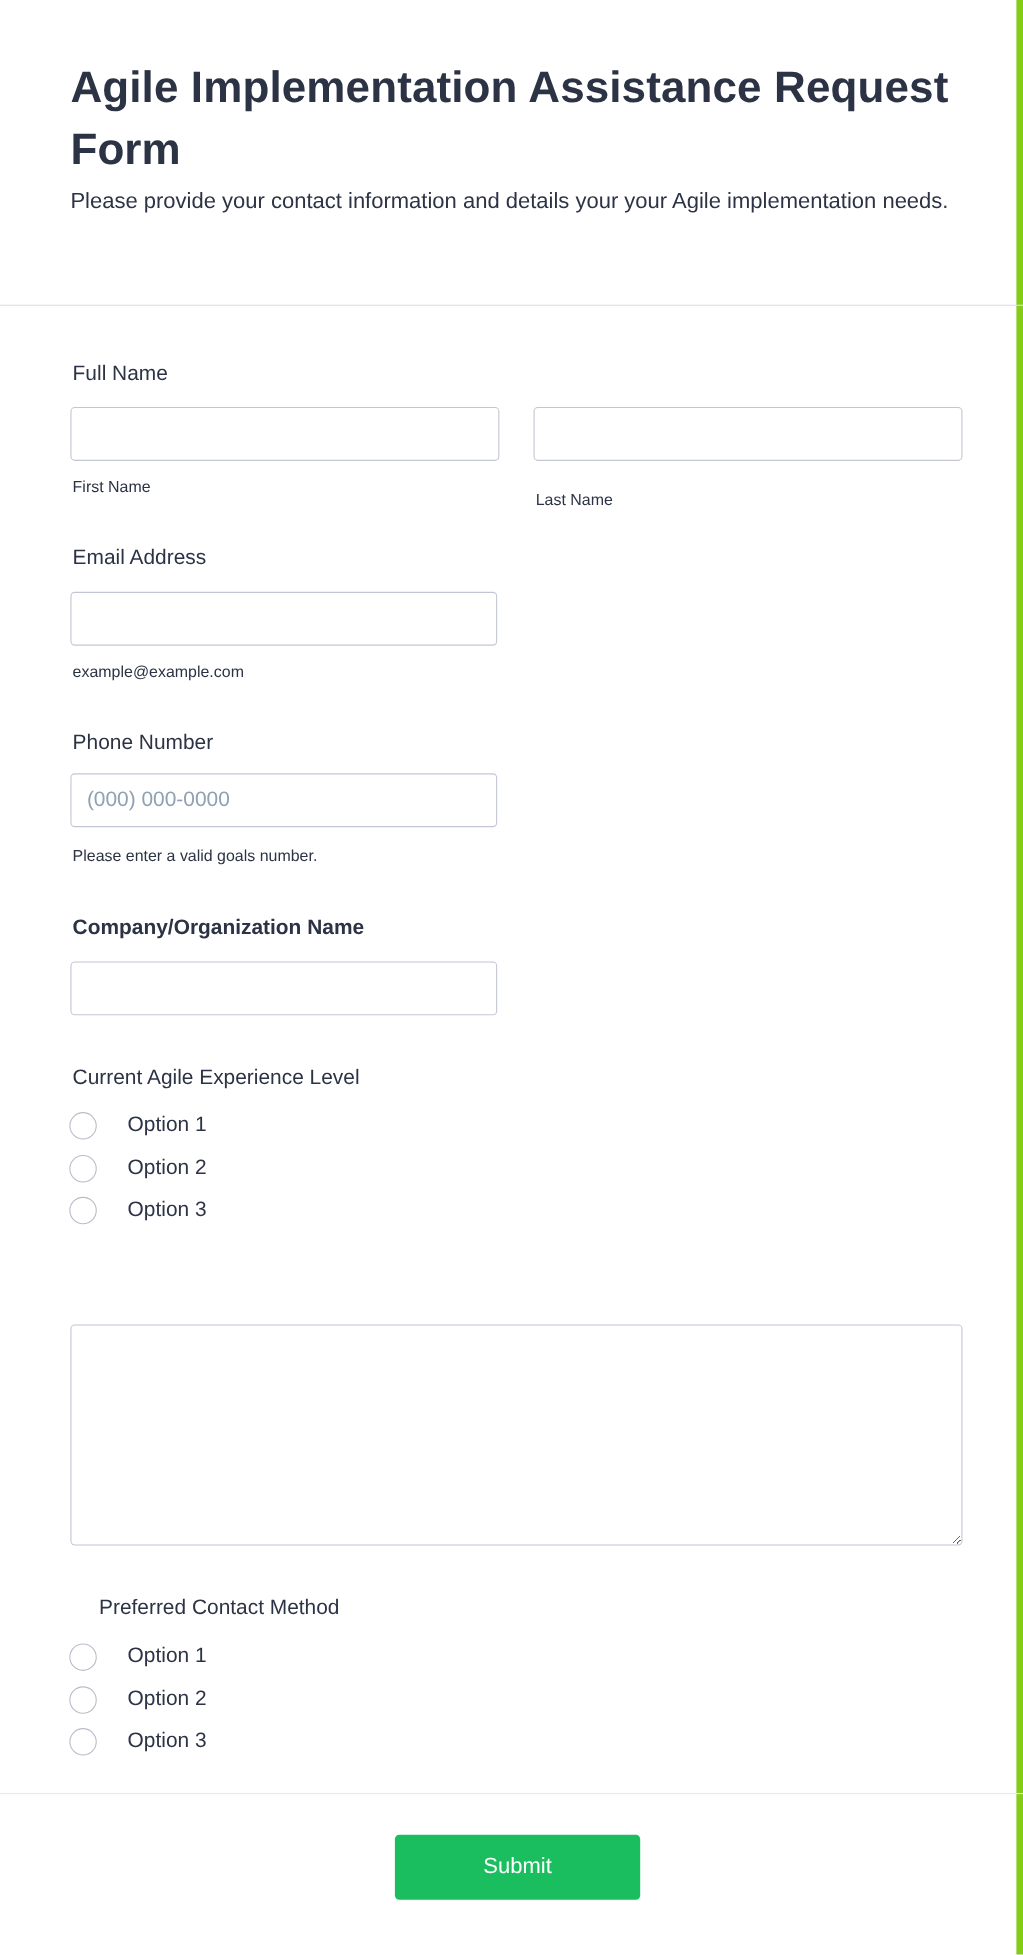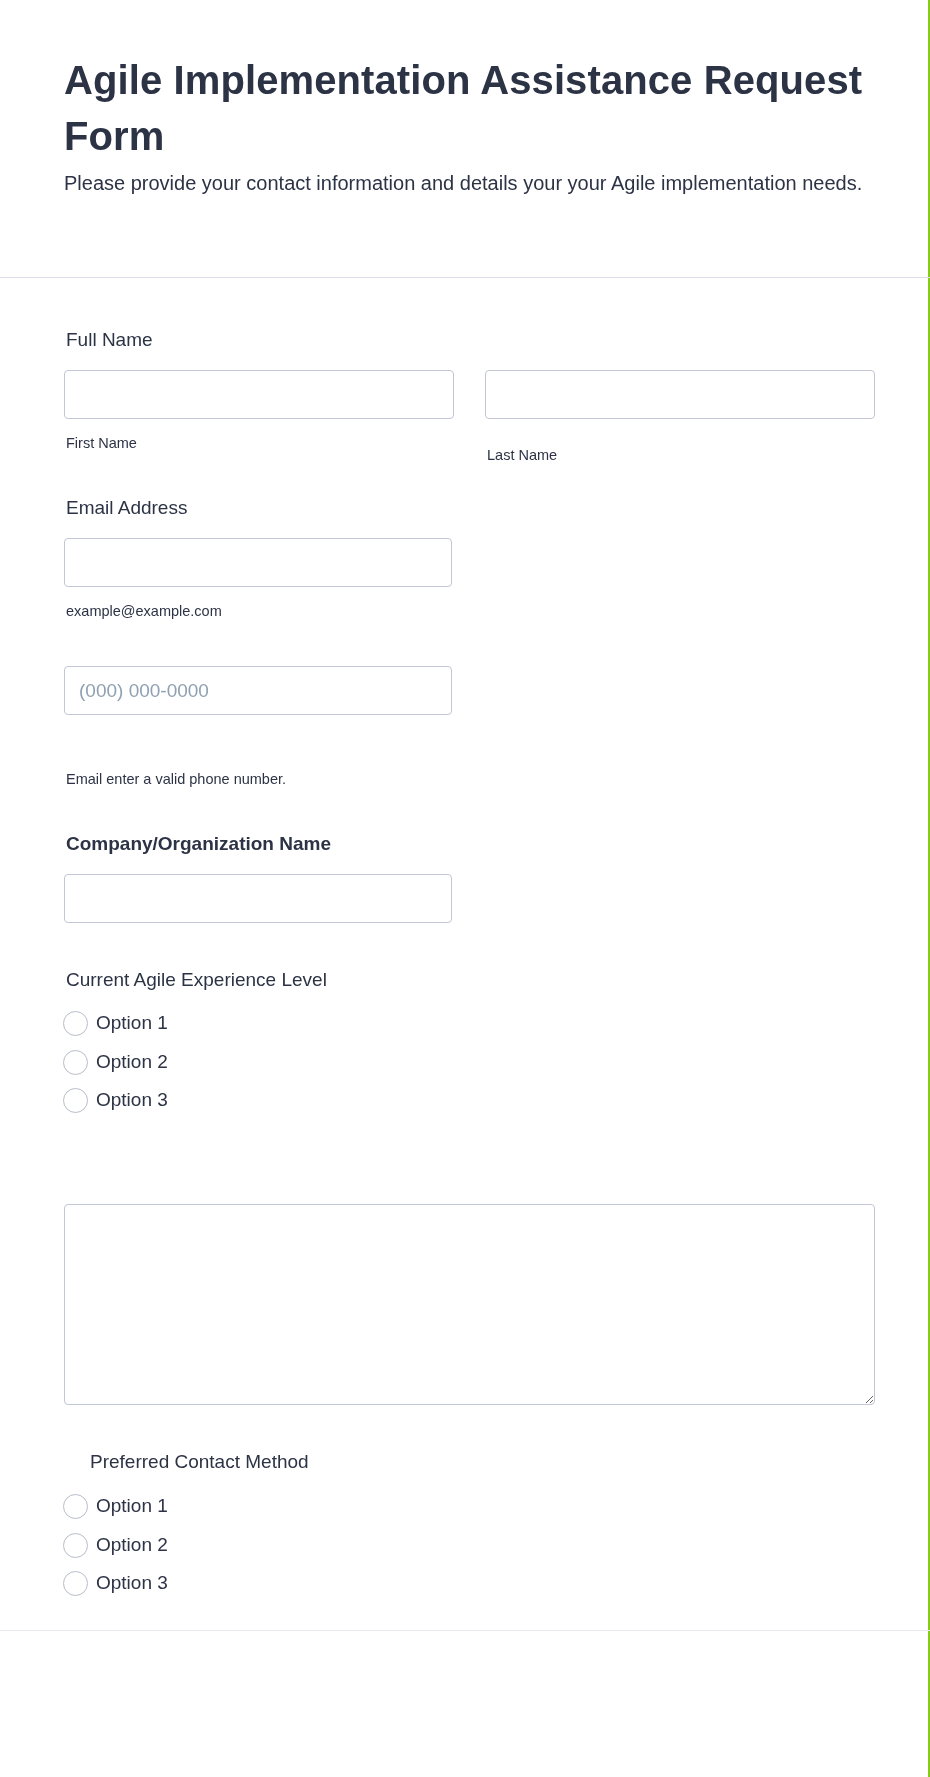--- a/index.html
+++ b/index.html
@@ -9,21 +9,21 @@
       background: #ffffff;
       font-family: "Liberation Sans", "DejaVu Sans", sans-serif;
       color: #2c3345;
       overflow: hidden;
     }
     .page {
       position: relative;
       width: 930px;
       height: 1777px;
       background: #ffffff;
-      border-right: 2px solid #84cc16;
+      border-right: 6px solid #84cc16;
     }
     .header {
       position: absolute;
       left: 0; top: 0;
       width: 930px;
       height: 277px;
       padding: 52px 64px 0 64px;
     }
     .form-title {
       font-size: 40px;
@@ -82,21 +82,21 @@
     }
     .radio-circle {
       width: 25px;
       height: 25px;
       border: 1px solid #b8bdc9;
       border-radius: 50%;
       background: #ffffff;
       flex: 0 0 auto;
     }
     .radio-label {
-      margin-left: 8px;
+      margin-left: 28px;
       font-size: 19px;
       color: #2c3345;
       line-height: 22px;
     }
     .textarea {
       position: absolute;
       left: 64px;
       top: 1204px;
       width: 811px;
       height: 201px;
@@ -140,22 +140,22 @@
   <input class="text-input" type="text" style="left: 64px; top: 370px; width: 390px;" placeholder="">
   <span class="sub-label" style="left:66px; top:434px;">First Name</span>
   <input class="text-input" type="text" style="left: 485px; top: 370px; width: 390px;" placeholder="">
   <span class="sub-label" style="left:487px; top:446px;">Last Name</span>
 
   <label class="field-label" style="top:497px;">Email Address</label>
   <input class="text-input" type="email" style="left: 64px; top: 538px; width: 388px;" placeholder="">
   <span class="sub-label" style="left:66px; top:602px;">example@example.com</span>
 
   <label class="field-label" style="top:665px;">Phone Number</label>
-  <input class="text-input" type="tel" style="left: 64px; top: 666px; width: 388px;" placeholder="(000) 000-0000">
-  <span class="sub-label" style="left:66px; top:770px;">Email enter a valid phone number.</span>
+  <input class="text-input" type="tel" style="left: 64px; top: 703px; width: 388px;" placeholder="(000) 000-0000">
+  <span class="sub-label" style="left:66px; top:770px;">Please enter a valid goals number.</span>
 
   <label class="field-label" style="top:833px;font-weight:bold;">Company/Organization Name</label>
   <input class="text-input" type="text" style="left: 64px; top: 874px; width: 388px;" placeholder="">
 
   <label class="field-label" style="top:969px;">Current Agile Experience Level</label>
   <div class="radio-row" style="top:1010px;">
     <span class="radio-circle"></span>
     <span class="radio-label">Option 1</span>
   </div>
   <div class="radio-row" style="top:1049px;">
@@ -178,13 +178,14 @@
     <span class="radio-circle"></span>
     <span class="radio-label">Option 2</span>
   </div>
   <div class="radio-row" style="top:1570px;">
     <span class="radio-circle"></span>
     <span class="radio-label">Option 3</span>
   </div>
 
   <div class="divider" style="top:1630px; background:#e6e9f2;"></div>
 
+  <button class="submit-button" type="button">Submit</button>
 </div>
 
 </body></html>

